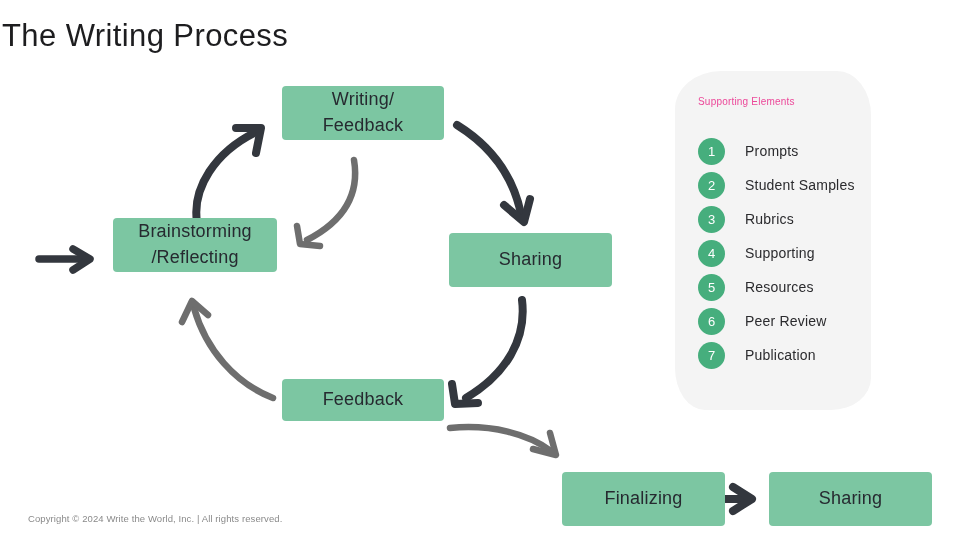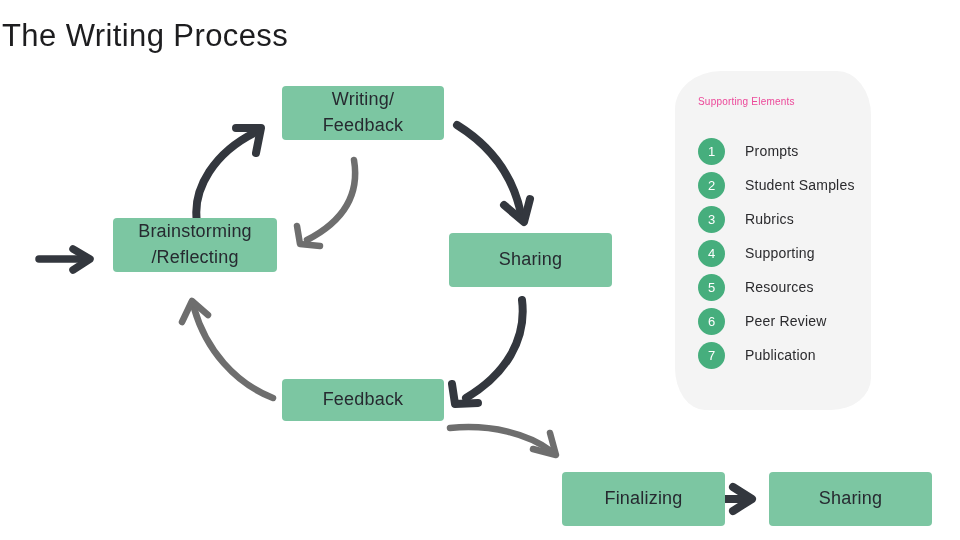--- a/index.html
+++ b/index.html
@@ -221,14 +221,15 @@
       <div class="support-item">
         <div class="support-badge">6</div>
         <div class="support-label">Peer Review</div>
       </div>
       <div class="support-item">
         <div class="support-badge">7</div>
         <div class="support-label">Publication</div>
       </div>
     </div>
 
+  <div id="footer-copyright">Copyright © 2024 Write the World, Inc. | All rights reserved.</div>
 
 </div>
 
 </body></html>

